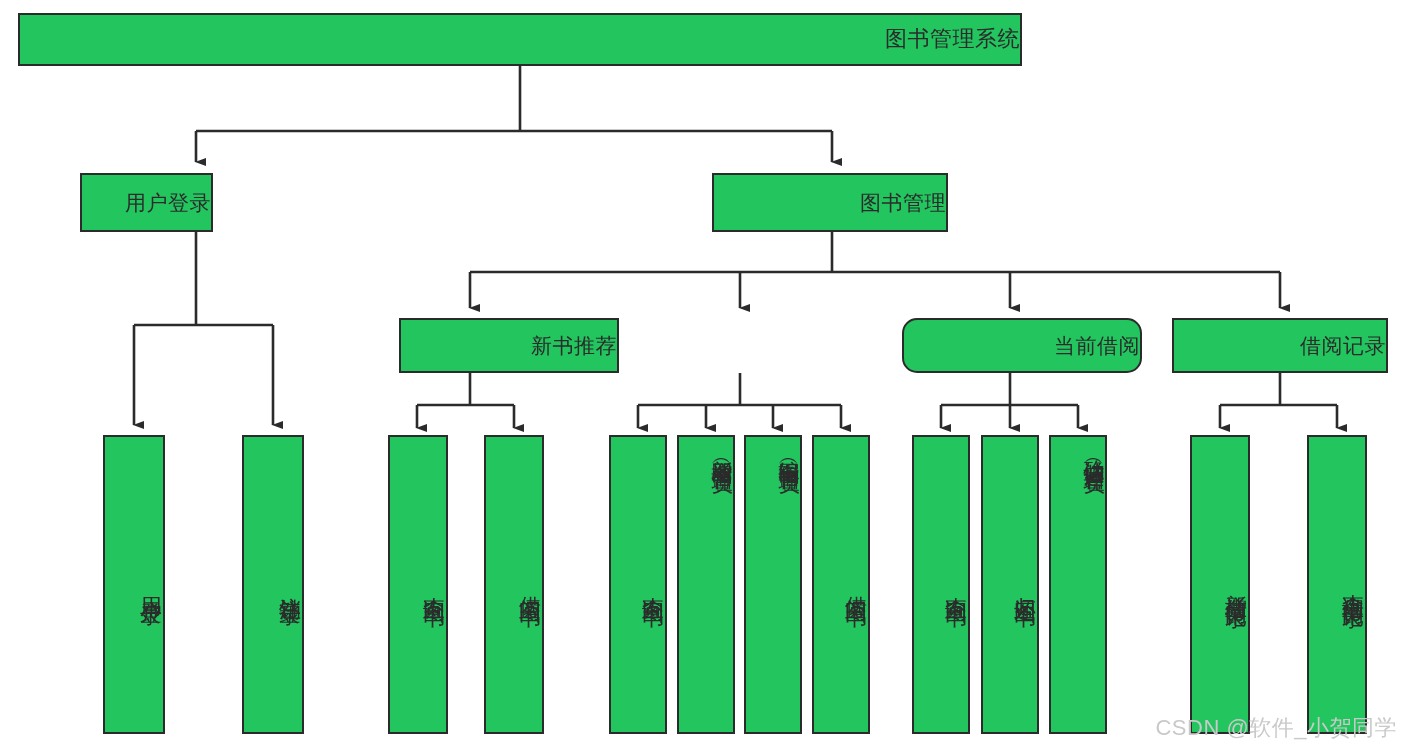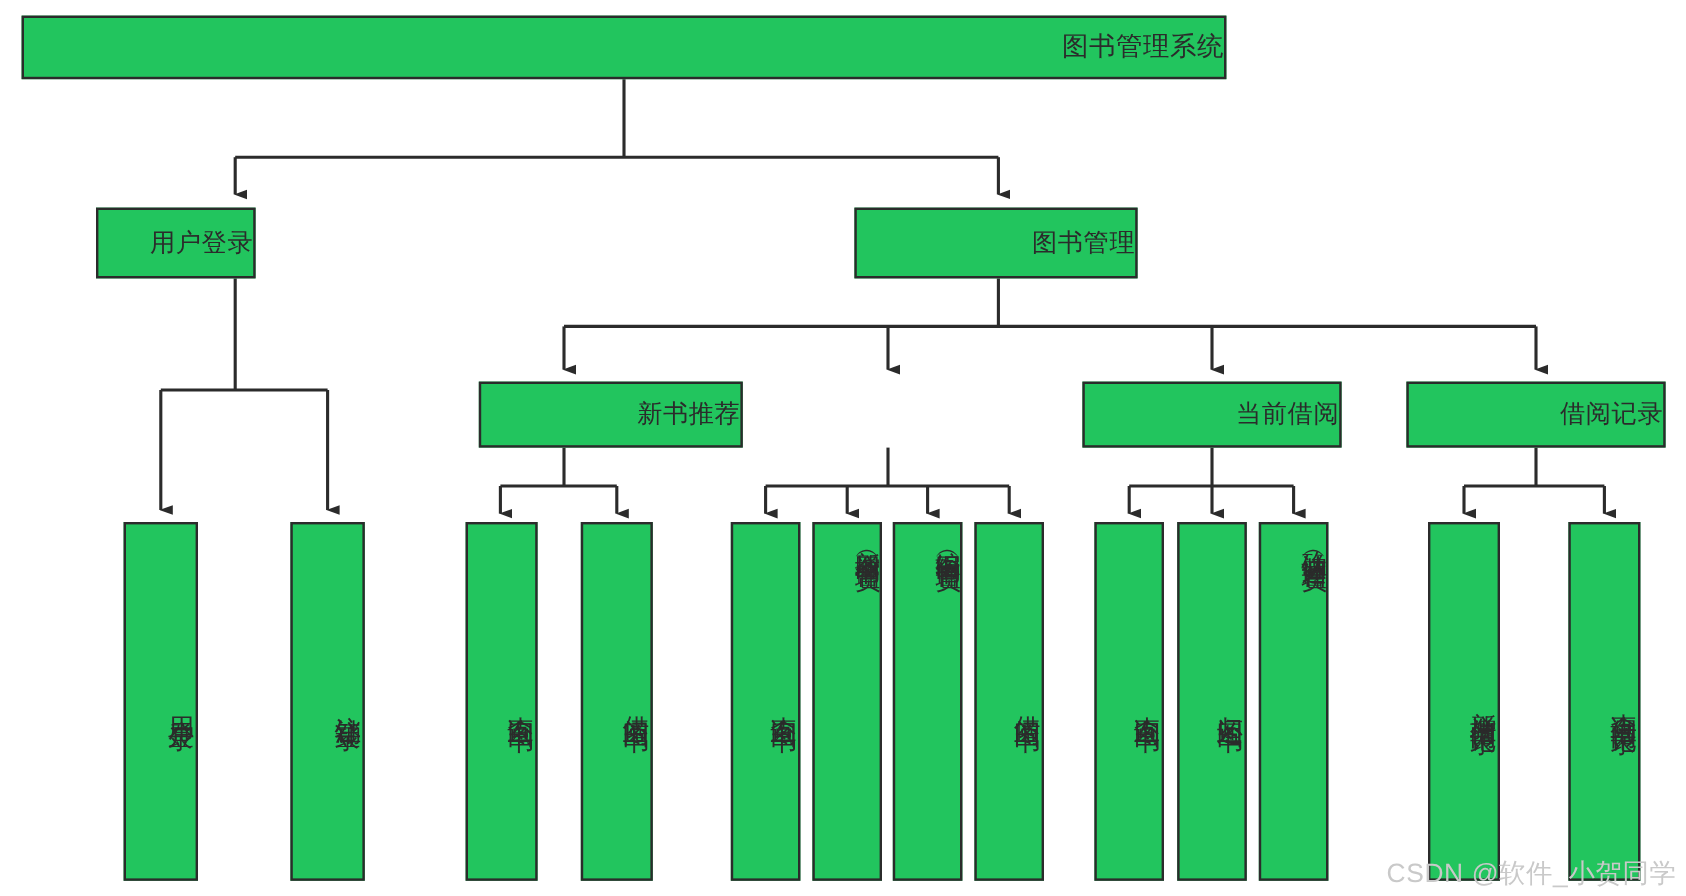--- a/index.html
+++ b/index.html
@@ -123,21 +123,21 @@
   <div class="node h-node" style="left:80px;top:173px;width:133px;height:59px;">
     <span class="lbl">用户登录</span>
   </div>
   <div class="node h-node" style="left:712px;top:173px;width:236px;height:59px;">
     <span class="lbl">图书管理</span>
   </div>
 
   <div class="node h-node" style="left:360px;top:318px;width:220px;height:55px;margin-left:39px;">
     <span class="lbl">新书推荐</span>
   </div>
-  <div class="node h-node" style="left:902px;top:318px;width:216px;height:55px;">
+  <div class="node h-node" style="left:902px;top:318px;width:240px;height:55px;border-radius:15px;">
     <span class="lbl">当前借阅</span>
   </div>
   <div class="node h-node" style="left:1172px;top:318px;width:216px;height:55px;">
     <span class="lbl">借阅记录</span>
   </div>
 
   <div class="node v-node" style="left:103px;top:435px;width:62px;height:299px;">
     <span class="lbl">用户登录</span>
   </div>
   <div class="node v-node" style="left:242px;top:435px;width:62px;height:299px;">

